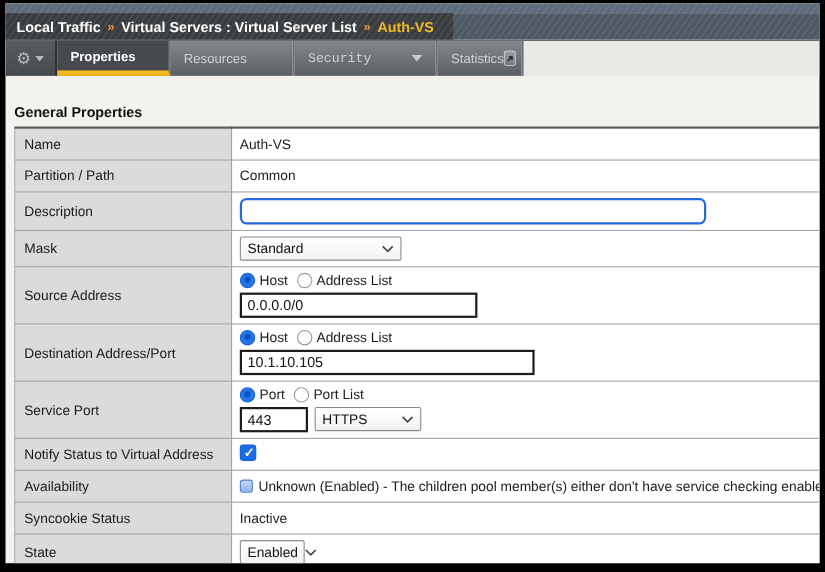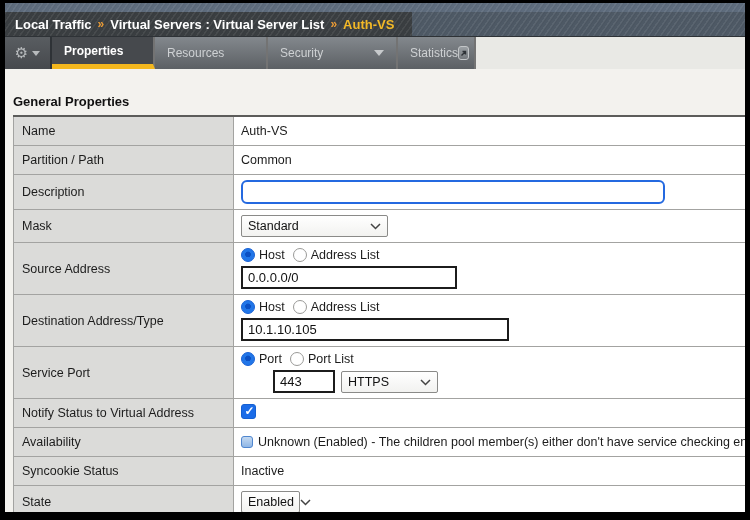--- a/index.html
+++ b/index.html
@@ -20,51 +20,51 @@
 
   .tab-bar { height:33px; background:#e9e9e5; display:flex; align-items:stretch; border-top:1px solid #2e3236; }
   .gear-btn { width:47px; background:linear-gradient(#595d61,#46494d); display:flex; align-items:center; justify-content:center; gap:4px; border-right:2px solid #2e3236; cursor:pointer; }
   .gear-glyph { color:#b7babc; font-size:15px; line-height:1; font-family:"DejaVu Sans", sans-serif; }
   .tri-down { width:0; height:0; border-left:4px solid transparent; border-right:4px solid transparent; border-top:5px solid #b7babc; }
   .tab { display:flex; align-items:center; font-size:12px; padding:0 12px; border-right:2px solid #737373; cursor:pointer; position:relative; }
   .tab.inactive { background:linear-gradient(#83888d,#5c6064); color:#ced1d3; }
   .tab.active { background:#46494d; color:#ffffff; font-weight:bold; border-bottom:5px solid #f3b71e; }
   .tab-props { width:103px; }
   .tab-res { width:113px; }
-  .tab-sec { width:130px; justify-content:space-between; }
+  .tab-sec { width:130px; justify-content:space-between;font-family:Liberation Mono, monospace; }
   .tab-stat { width:78px; justify-content:space-between; }
   .sec-arrow { width:0; height:0; border-left:5px solid transparent; border-right:5px solid transparent; border-top:6px solid #c7cacc; }
   .ext-icon { width:14px; height:14px; border:1px solid #c3c6c8; border-radius:3px; background:linear-gradient(#9ba0a4,#74787c); display:flex; align-items:center; justify-content:center; }
 
   .content { padding:25px 0 0 8px; height:443px; overflow:hidden; }
   .section-title { font-size:13px; font-weight:bold; color:#111; margin-bottom:6px; }
 
   table.props { border-collapse:collapse; width:745px; table-layout:fixed; background:#fff; border:1px solid #8a8a88; border-top:2px solid #5c5c5a; }
   table.props td { border:1px solid #a3a3a1; font-size:12.5px; color:#1c1c1c; vertical-align:middle; }
-  td.lbl { width:220px; background:#dbdbd9; padding:7px 8px; }
+  td.lbl { width:197px; background:#dbdbd9; padding:7px 8px; }
   td.val { padding:5px 7px; background:#fff; white-space:nowrap; overflow:hidden; }
 
   input.txt { font-family:"Liberation Sans", sans-serif; font-size:13px; color:#111; border:2px solid #1c1c1c; height:23px; padding:0 5px; background:#fff; }
   input.txt-focus { border:2px solid #2469e0; border-radius:6px; height:24px; width:424px; }
   .w-src { width:216px; } .w-dst { width:268px; } .w-port { width:62px; }
 
   .radio-line { display:flex; align-items:center; margin-bottom:4px; font-size:12.5px; }
   .radio { display:inline-block; width:14px; height:14px; border-radius:50%; margin-right:4px; flex:none; }
   .radio.on { background:radial-gradient(circle at 50% 45%, #0b50c4 0 29%, #2176e8 35% 100%); border:1px solid #1b63d6; }
   .radio.off { background:#fff; border:1.5px solid #9a9a98; margin-left:8px; }
 
   .checkbox { display:inline-block; width:15px; height:15px; background:#1b6ce8; border:1px solid #1560d2; border-radius:3px; position:relative; cursor:pointer; }
   .checkbox::after { content:"✓"; position:absolute; left:2.5px; top:-1px; color:#fff; font-size:12px; font-weight:bold; }
 
   .sel { display:inline-flex; align-items:center; justify-content:space-between; border:1px solid #8a8a88; background:linear-gradient(#ffffff,#f2f2f0); height:22px; font-size:12.5px; color:#111; padding:0 6px; cursor:pointer; border-radius:2px; }
   .sel-type { width:147px; } .sel-https { width:97px; margin-left:6px; } .sel-state { width:59px;text-align:right; }
   .chev { margin-left:6px; flex:none; }
 
   .avail-icon { display:inline-block; width:12px; height:12px; border:1.5px solid #4f86cf; border-radius:3px; background:linear-gradient(#c4d9f1,#8fb6e6); vertical-align:-2px; margin-right:5px; }
-  .inline-mid { display:inline-flex; align-items:flex-end;margin-left:32px; }
+  .inline-mid { display:inline-flex; align-items:flex-start; }
 </style>
 </head>
 <body>
 
 <div class="screen">
 
   <div class="top-strip stripes"></div>
 
   <div class="crumb-bar stripes">
     <div class="crumb-dark stripes">
@@ -137,21 +137,21 @@
           <div class="radio-line">
             <span class="radio on"></span>
             <span>Host</span>
             <span class="radio off"></span>
             <span>Address List</span>
           </div>
           <input type="text" class="txt w-src" value="0.0.0.0/0" style="">
         </td>
       </tr>
       <tr>
-        <td class="lbl">Destination Address/Type</td>
+        <td class="lbl">Destination Address/Port</td>
         <td class="val">
           <div class="radio-line">
             <span class="radio on"></span>
             <span>Host</span>
             <span class="radio off"></span>
             <span>Address List</span>
           </div>
           <input type="text" class="txt w-dst" value="10.1.10.105" style="">
         </td>
       </tr>

